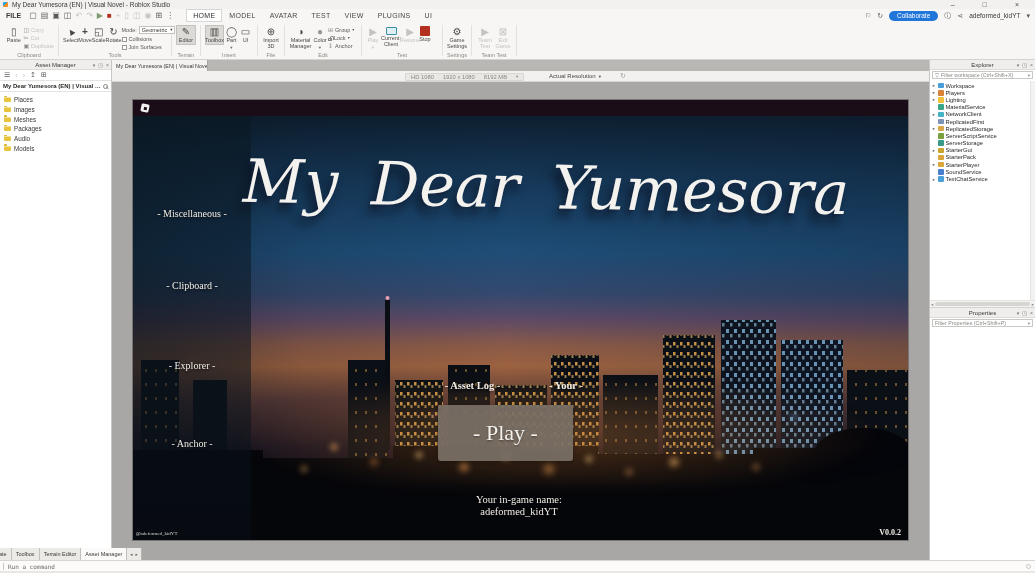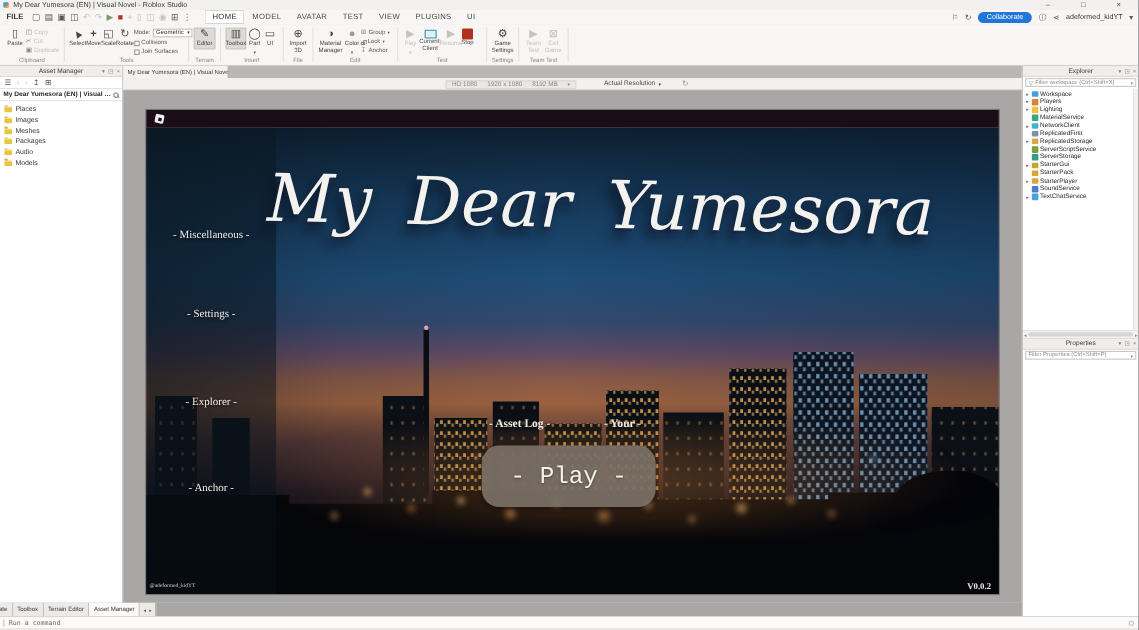--- a/index.html
+++ b/index.html
@@ -122,23 +122,23 @@
       660px 300px 4px 2px rgba(140,190,230,.5), 170px 352px 4px 2px rgba(235,170,95,.6); }
   .gcol { position:absolute; left:0; top:0; width:118px; height:100%;
           background:linear-gradient(180deg, rgba(10,24,34,.55), rgba(8,16,24,.5)); }
   .gtitle { position:absolute; left:108px; top:18px; width:610px; height:108px; white-space:nowrap;
             font-family:"DejaVu Serif", serif; font-style:italic; font-size:60px; line-height:106px;
             color:#f4f2ee; text-align:center; word-spacing:14px; transform:rotate(1.2deg);
             text-shadow:-5px 8px 10px rgba(8,12,24,.7), -2px 3px 0 rgba(30,40,70,.35); }
   .gmenu { position:absolute; font-family:"Liberation Serif", serif; color:#f1ede5;
            text-shadow:0 1px 3px rgba(0,0,0,.7); text-align:center; cursor:default; }
   .g-left { left:0; width:118px; font-size:10px; }
-  .play-btn { position:absolute; left:305px; top:289px; width:158px; height:56px;
-              background:rgba(122,112,102,.92); border-radius:16px; display:flex; align-items:center;
-              justify-content:center; font-family:Liberation Mono, monospace; font-size:22px; color:#f5f2ec;
+  .play-btn { position:absolute; left:305px; top:289px; width:135px; height:56px;
+              background:rgba(122,112,102,.92); border-radius:3px; display:flex; align-items:center;
+              justify-content:center; font-family:Liberation Serif, serif; font-size:22px; color:#f5f2ec;
               text-shadow:0 1px 2px rgba(0,0,0,.4); box-shadow:0 1px 4px rgba(0,0,0,.3); }
   .name-label { position:absolute; left:286px; top:378px; width:200px; text-align:center;
                 font-family:"Liberation Serif", serif; font-size:10.5px; line-height:12px; color:#f1ede5;
                 text-shadow:0 1px 3px rgba(0,0,0,.7); }
   .watermark { position:absolute; left:3px; bottom:4px; font-size:5px; color:rgba(240,236,228,.85);
                font-family:"Liberation Serif", serif; }
   .gversion { position:absolute; right:7px; bottom:3px; font-size:8px; font-weight:bold; color:#f2efe9;
               font-family:"Liberation Serif", serif; }
 
   
@@ -525,29 +525,33 @@
             </g>
           </svg>
 
           <div class="glow"></div>
           <div class="bokeh"></div>
           <div class="gcol"></div>
 
           <div class="gtitle">My Dear Yumesora</div>
 
           <div class="gmenu g-left" style="top:92px">- Miscellaneous -</div>
-          <div class="gmenu g-left" style="top:164px">- Settings -</div>
+          <div class="gmenu g-left" style="top:164px">- Clipboard -</div>
           <div class="gmenu g-left" style="top:244px">- Explorer -</div>
           <div class="gmenu g-left" style="top:322px">- Anchor -</div>
 
           <div class="gmenu" style="left:272px;top:264px;width:135px;font-size:10.5px;font-weight:bold">- Asset Log -</div>
           <div class="gmenu" style="left:393px;top:264px;width:80px;font-size:10.5px;font-weight:bold">- Your -</div>
 
           <div class="play-btn">- Play -</div>
 
+          <div class="name-label">
+            <div>Your in-game name:</div>
+            <div>adeformed_kidYT</div>
+          </div>
 
           <div class="watermark">@adeformed_kidYT</div>
           <div class="gversion">V0.0.2</div>
         </div>
       </div>
     </div>
   </div>
 
   <div class="right-dock">
     <div class="explorer">

